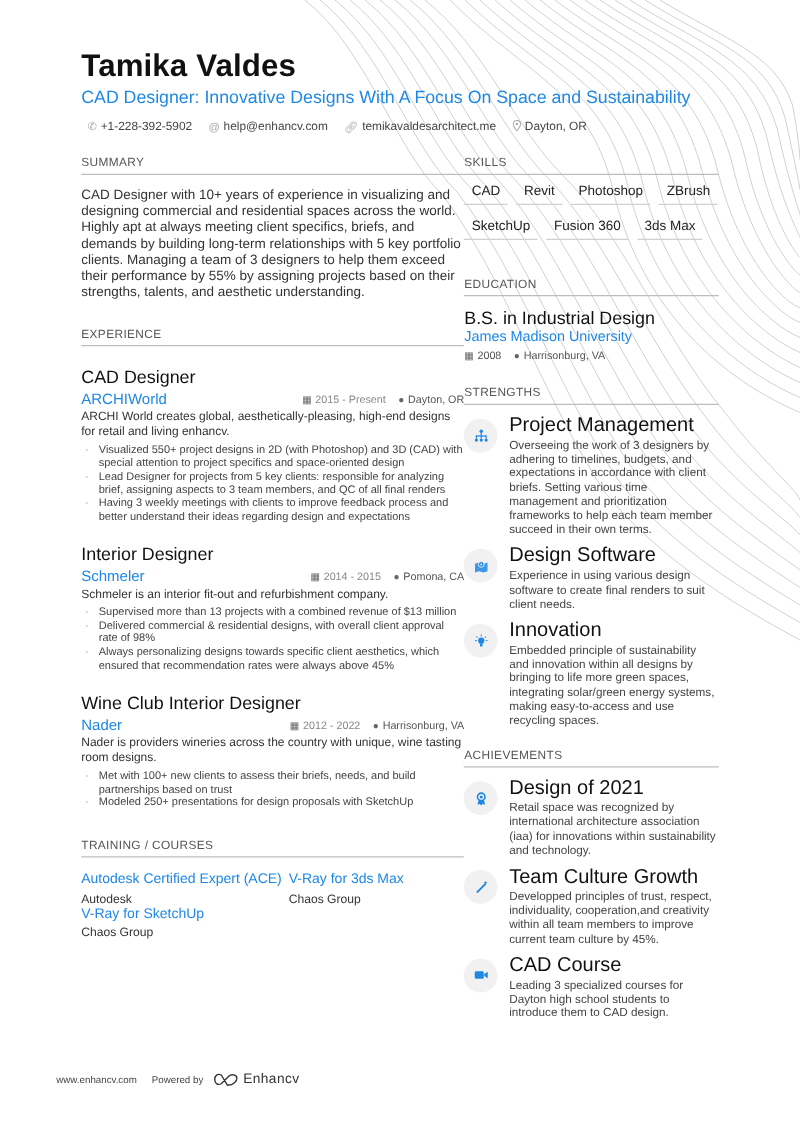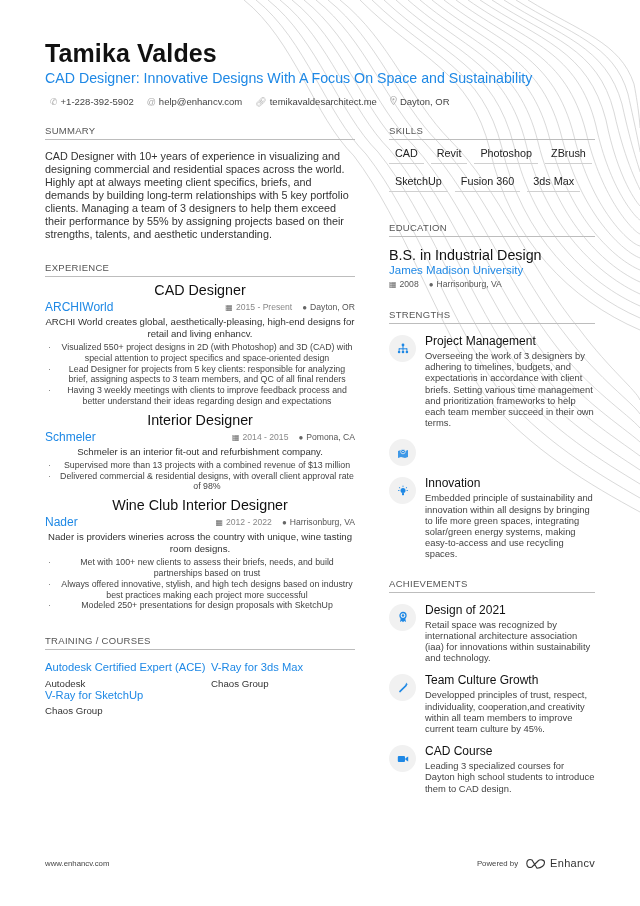--- a/index.html
+++ b/index.html
@@ -1,36 +1,36 @@
 <!DOCTYPE html>
 <html><head>
 <meta charset="utf-8">
 <style>
   * { box-sizing: border-box; margin: 0; padding: 0; }
   html, body { width: 640px; height: 906px; background: #ffffff; overflow: hidden; }
   body { font-family: "Liberation Sans", "DejaVu Sans", sans-serif; color: #1c1c1c; position: relative; }
   .bg-waves { position: absolute; top: 0; right: 0; width: 400px; height: 520px; pointer-events: none; z-index: 0; }
-  .page { position: relative; z-index: 1; padding: 0 45px; }
+  .page { position: relative; z-index: 1; padding: 0 65px; }
 
   .header { padding-top: 38px; }
   .name { font-size: 25px; font-weight: bold; color: #111; line-height: 30px; letter-spacing: 0.1px; }
   .tagline { font-size: 14.2px; color: #1e88e5; line-height: 19px; margin-top: 1px; }
   .contacts { display: flex; gap: 13px; margin-top: 8px; font-size: 9.5px; color: #444; align-items: center; margin-left: 5px; }
   .contact { display: flex; align-items: center; gap: 3px; }
   .cicon { color: #aaa; font-size: 9px; }
 
   .cols { display: flex; justify-content: space-between; margin-top: 18px; }
   .left { width: 310px; }
   .right { width: 206px; }
 
   .sec-title { font-size: 9.5px; color: #555; letter-spacing: 0.3px; padding-bottom: 3px; border-bottom: 1.6px solid #bdbdbd; text-transform: uppercase; }
   .summary-text { font-size: 10.8px; line-height: 13px; color: #333; margin-top: 10px; }
 
   .exp-sec { margin-top: 21px; }
-  .job { margin-top: 4px; text-align: center; }
+  .job { margin-top: 16px; }
   .job-title { font-size: 14.3px; color: #111; line-height: 18px; }
   .job-row { display: flex; justify-content: space-between; align-items: center; margin-top: 1px; }
   .company { font-size: 12px; color: #1e88e5; }
   .meta { display: flex; gap: 10px; font-size: 8.6px; color: #555; align-items: center; }
   .meta .dim { color: #888; }
   .micon { color: #666; font-size: 8px; margin-right: 3px; }
   .job-desc { font-size: 9.6px; color: #333; line-height: 12px; margin-top: 2px; }
   .bullets { list-style: none; margin-top: 2px; }
   .bullets li { font-size: 8.8px; color: #444; line-height: 10.8px; padding-left: 14px; position: relative; }
   .bullets li::before { content: "·"; position: absolute; left: 3px; top: 0; color: #777; }
@@ -46,26 +46,26 @@
   .edu-sec { margin-top: 30px; }
   .degree { font-size: 14.3px; color: #111; margin-top: 9px; line-height: 18px; }
   .school { font-size: 11.5px; color: #1e88e5; margin-top: 0px; }
   .edu-meta { display: flex; gap: 10px; font-size: 8.6px; color: #555; margin-top: 3px; }
 
   .str-sec { margin-top: 20px; }
   .item { display: flex; gap: 9px; margin-top: 10px; }
   .item-icon { width: 27px; height: 27px; border-radius: 50%; background: #f1f1f1; flex-shrink: 0; display: flex; align-items: center; justify-content: center; margin-top: 1px; }
   .item-icon svg { width: 12px; height: 12px; }
   .item-body { flex: 1; }
-  .item-title { font-size: 12px; color: #111; line-height: 14px; }
+  .item-title { font-size: 16px; color: #111; line-height: 14px; }
   .item-desc { font-size: 9.4px; color: #444; line-height: 11.2px; margin-top: 2px; }
 
   .ach-sec { margin-top: 18px; }
 
-  .footer { position: absolute; left: 45px; right: 45px; top: 857px; display: flex; justify-content: space-between; align-items: center; z-index: 1; gap: 12px; }
+  .footer { position: absolute; left: 45px; right: 45px; top: 857px; display: flex; align-items: center; z-index: 1; gap: 12px; }
   .footer-url { font-size: 7.8px; color: #444; }
   .powered { display: flex; align-items: center; gap: 8px; font-size: 7.8px; color: #444; }
   .brand { display: flex; align-items: center; gap: 4px; font-size: 11px; color: #333; letter-spacing: 0.3px; }
 </style>
 </head>
 <body>
 
 <svg class="bg-waves" viewBox="0 0 400 520" preserveAspectRatio="none">
   <g fill="none" stroke="#c9c9c9" stroke-width="0.7">
     <path d="M120 0 C 180 60, 230 70, 250 150 C 270 240, 330 300, 400 330"></path>
@@ -160,36 +160,36 @@
             <span class="company">Schmeler</span>
             <span class="meta">
               <span><span class="micon">▦</span><span class="dim">2014 - 2015</span></span>
               <span><span class="micon">●</span><span>Pomona, CA</span></span>
             </span>
           </div>
           <div class="job-desc">Schmeler is an interior fit-out and refurbishment company.</div>
           <ul class="bullets">
             <li>Supervised more than 13 projects with a combined revenue of $13 million</li>
             <li>Delivered commercial &amp; residential designs, with overall client approval rate of 98%</li>
+            <li>Always personalizing designs towards specific client aesthetics, which ensured that recommendation rates were always above 45%</li>
           </ul>
         </div>
 
         <div class="job">
           <div class="job-title">Wine Club Interior Designer</div>
           <div class="job-row">
             <span class="company">Nader</span>
             <span class="meta">
               <span><span class="micon">▦</span><span class="dim">2012 - 2022</span></span>
               <span><span class="micon">●</span><span>Harrisonburg, VA</span></span>
             </span>
           </div>
           <div class="job-desc">Nader is providers wineries across the country with unique, wine tasting room designs.</div>
           <ul class="bullets">
             <li>Met with 100+ new clients to assess their briefs, needs, and build partnerships based on trust</li>
-            <li>Always offered innovative, stylish, and high tech designs based on industry best practices making each project more successful</li>
             <li>Modeled 250+ presentations for design proposals with SketchUp</li>
           </ul>
         </div>
       </section>
 
       <section class="train-sec">
         <div class="sec-title">TRAINING / COURSES</div>
         <div class="train-grid">
           <div>
             <div class="course-name">Autodesk Certified Expert (ACE)</div>
@@ -259,20 +259,24 @@
 
         <div class="item">
           <div class="item-icon">
             <svg viewBox="0 0 12 12">
                 <g fill="#1e88e5">
                   <path d="M1 4 L4 3 L8 4 L11 3 L11 10 L8 11 L4 10 L1 11 Z" opacity="0.85"></path>
                   <circle cx="6" cy="4.5" r="2.3" fill="#1e88e5" stroke="#f1f1f1" stroke-width="0.8"></circle>
                   <circle cx="6" cy="4.5" r="0.8" fill="#f1f1f1"></circle>
                 </g>
               </svg>
+          </div>
+          <div class="item-body">
+            <div class="item-title">Design Software</div>
+            <div class="item-desc">Experience in using various design software to create final renders to suit client needs.</div>
           </div>
         </div>
 
         <div class="item">
           <div class="item-icon">
             <svg viewBox="0 0 12 12">
                 <g fill="#1e88e5">
                   <circle cx="6" cy="5.5" r="2.5"></circle>
                   <rect x="5" y="7.8" width="2" height="2.4" rx="0.4"></rect>
                   <rect x="5.6" y="0.6" width="0.8" height="1.5"></rect>

